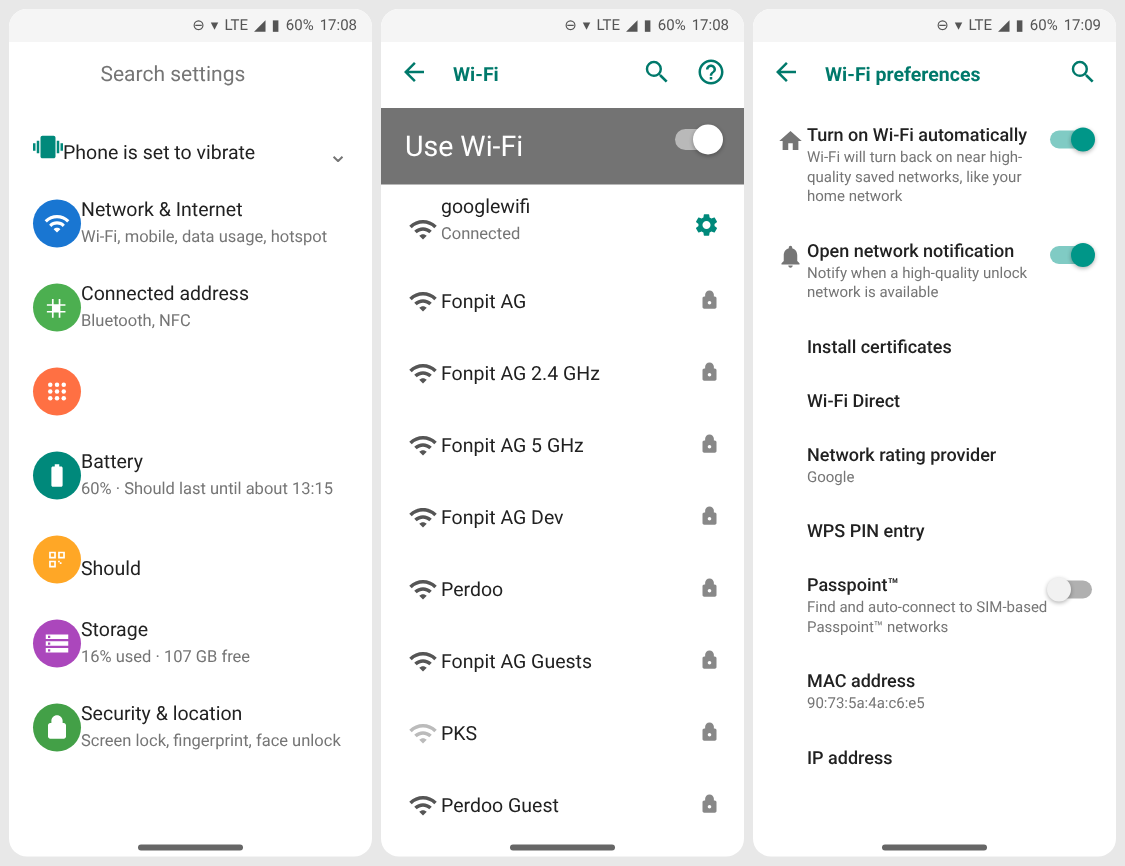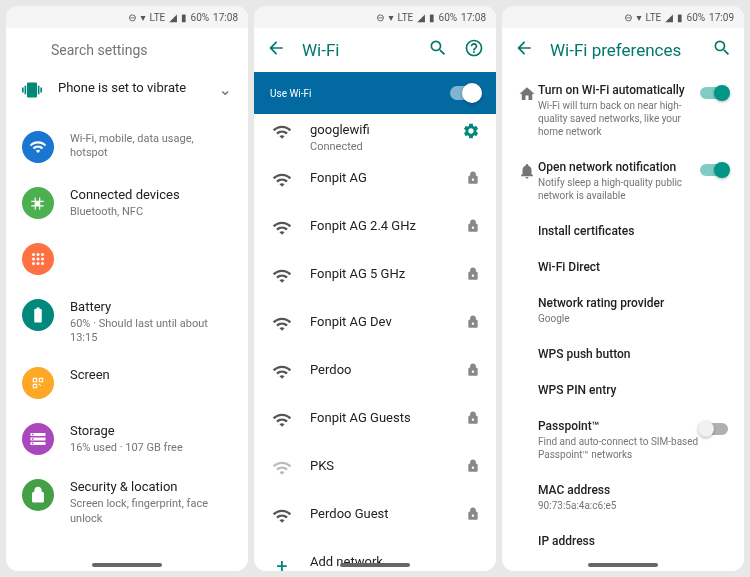--- a/index.html
+++ b/index.html
@@ -1,29 +1,29 @@
 <!DOCTYPE html>
 <html><head>
 <meta charset="utf-8">
 <style>
 *{box-sizing:border-box;margin:0;padding:0;font-family:Roboto,Arial,sans-serif}
 body{background:#e8e8e8;display:flex;gap:6px;padding:6px;width:750px;height:577px}
 .screen{background:#fff;width:246px;height:565px;border-radius:12px;overflow:hidden;display:flex;flex-direction:column;position:relative}
 .status-bar{height:22px;background:#f5f5f5;display:flex;align-items:center;justify-content:flex-end;padding:0 10px;font-size:10px;color:#555;gap:4px}
 .status-bar .ico{display:inline-flex;align-items:center}
-.search-bar{display:flex;align-items:center;padding:12px 29px;gap:16px;color:#757575}
+.search-bar{display:flex;align-items:center;padding:12px 29px;gap:32px;color:#757575}
 .search-bar input{border:none;outline:none;font-size:14px;color:#757575;flex:1}
 .app-bar{display:flex;align-items:center;padding:10px 12px;gap:16px;color:#00796b}
-.app-bar .title{font-size:17px;color:#00796b;font-weight:400;flex:1}
+.app-bar .title{font-size:13px;color:#00796b;font-weight:700;flex:1}
 .app-bar .ico-btn{color:#00796b}
-.teal-bar{background:#0369a1;color:#fff;display:flex;align-items:center;padding:14px 16px;font-size:10px}
+.teal-bar{background:#737373;color:#fff;display:flex;align-items:flex-start;padding:14px 16px;font-size:19px}
 .teal-bar .sw{width:30px;height:14px;background:rgba(255,255,255,.5);border-radius:7px;position:relative;margin-left:auto}
 .teal-bar .sw::after{content:'';position:absolute;right:-2px;top:-3px;width:20px;height:20px;background:#fff;border-radius:50%;box-shadow:0 1px 3px rgba(0,0,0,.3)}
 .list{flex:1;overflow:hidden}
-.item{display:flex;align-items:flex-start;padding:11px 16px;gap:16px;min-height:56px}
+.item{display:flex;align-items:flex-end;padding:11px 16px;gap:0;min-height:56px}
 .item.small{min-height:48px;padding:8px 16px}
 .circ{width:32px;height:32px;border-radius:50%;display:flex;align-items:center;justify-content:center;flex-shrink:0}
 .circ svg{width:18px;height:18px;fill:#fff}
 .txt{flex:1;min-width:0}
 .txt .t1{font-size:13px;color:#212121;line-height:1.3}
 .txt .t2{font-size:11px;color:#757575;line-height:1.3;margin-top:1px}
 .chev{color:#757575}
 .wifi-ico{width:24px;flex-shrink:0;display:flex;justify-content:center}
 .wifi-ico svg{width:20px;height:20px}
 .lock{color:#757575}
@@ -72,31 +72,32 @@
   </div>
   <div class="list">
     <div id="s1list">
         <div class="item">
           <span class="circ" style="background:#1976d2">
             <svg viewBox="0 0 24 24">
               <path d="M1 9l2 2c4.97-4.97 13.03-4.97 18 0l2-2C16.93 2.93 7.08 2.93 1 9zm8 8l3 3 3-3c-1.65-1.66-4.34-1.66-6 0zm-4-4l2 2c2.76-2.76 7.24-2.76 10 0l2-2C15.14 9.14 8.87 9.14 5 13z"></path>
             </svg>
           </span>
           <div class="txt">
+            <div class="t1">Network &amp; Internet</div>
             <div class="t2">Wi-Fi, mobile, data usage, hotspot</div>
           </div>
         </div>
         <div class="item">
           <span class="circ" style="background:#4caf50">
             <svg viewBox="0 0 24 24">
               <path d="M7.5 21V16.5H3V15H7.5V10.5H3V9H7.5V4.5H9V9H13.5V4.5H15V9H19.5V10.5H15V15H19.5V16.5H15V21H13.5V16.5H9V21H7.5Z"></path>
             </svg>
           </span>
           <div class="txt">
-            <div class="t1">Connected devices</div>
+            <div class="t1">Connected address</div>
             <div class="t2">Bluetooth, NFC</div>
           </div>
         </div>
         <div class="item">
           <span class="circ" style="background:#ff7043">
             <svg viewBox="0 0 24 24">
               <circle cx="6" cy="6" r="2"></circle>
               <circle cx="12" cy="6" r="2"></circle>
               <circle cx="18" cy="6" r="2"></circle>
               <circle cx="6" cy="12" r="2"></circle>
@@ -119,21 +120,21 @@
             <div class="t2">60% · Should last until about 13:15</div>
           </div>
         </div>
         <div class="item">
           <span class="circ" style="background:#ffa726">
             <svg viewBox="0 0 24 24">
               <path d="M9.5 6.5v3h-3v-3h3M11 5H5v6h6V5zm-1.5 9.5v3h-3v-3h3M11 13H5v6h6v-6zm6.5-6.5v3h-3v-3h3M19 5h-6v6h6V5zm-6 8h1.5v1.5H13V13zm1.5 1.5H16V16h-1.5v-1.5z"></path>
             </svg>
           </span>
           <div class="txt">
-            <div class="t1">Screen</div>
+            <div class="t1">Should</div>
           </div>
         </div>
         <div class="item">
           <span class="circ" style="background:#ab47bc">
             <svg viewBox="0 0 24 24">
               <path d="M2 20h20v-4H2v4zm2-3h2v2H4v-2zM2 4v4h20V4H2zm4 3H4V5h2v2zm-4 7h20v-4H2v4zm2-3h2v2H4v-2z"></path>
             </svg>
           </span>
           <div class="txt">
             <div class="t1">Storage</div>
@@ -343,47 +344,41 @@
           <div class="t2">Wi-Fi will turn back on near high-quality saved networks, like your home network</div>
         </div>
         <span class="toggle on"></span>
       </div>
       <div class="pref-item">
         <span class="pref-ico"><svg width="18" height="18" viewBox="0 0 24 24" fill="#757575">
             <path d="M12 22c1.1 0 2-.9 2-2h-4c0 1.1.89 2 2 2zm6-6v-5c0-3.07-1.64-5.64-4.5-6.32V4c0-.83-.67-1.5-1.5-1.5s-1.5.67-1.5 1.5v.68C7.63 5.36 6 7.92 6 11v5l-2 2v1h16v-1l-2-2z"></path>
           </svg></span>
         <div class="pref-txt">
           <div class="t1">Open network notification</div>
-          <div class="t2">Notify sleep a high-quality public network is available</div>
+          <div class="t2">Notify when a high-quality unlock network is available</div>
         </div>
         <span class="toggle on"></span>
       </div>
       <div class="pref-item">
         <span class="pref-ico"></span>
         <div class="pref-txt">
           <div class="t1">Install certificates</div>
         </div>
       </div>
       <div class="pref-item">
         <span class="pref-ico"></span>
         <div class="pref-txt">
           <div class="t1">Wi-Fi Direct</div>
         </div>
       </div>
       <div class="pref-item">
         <span class="pref-ico"></span>
         <div class="pref-txt">
           <div class="t1">Network rating provider</div>
           <div class="t2">Google</div>
-        </div>
-      </div>
-      <div class="pref-item">
-        <span class="pref-ico"></span>
-        <div class="pref-txt">
-          <div class="t1">WPS push button</div>
         </div>
       </div>
       <div class="pref-item">
         <span class="pref-ico"></span>
         <div class="pref-txt">
           <div class="t1">WPS PIN entry</div>
         </div>
       </div>
       <div class="pref-item">
         <span class="pref-ico"></span>

